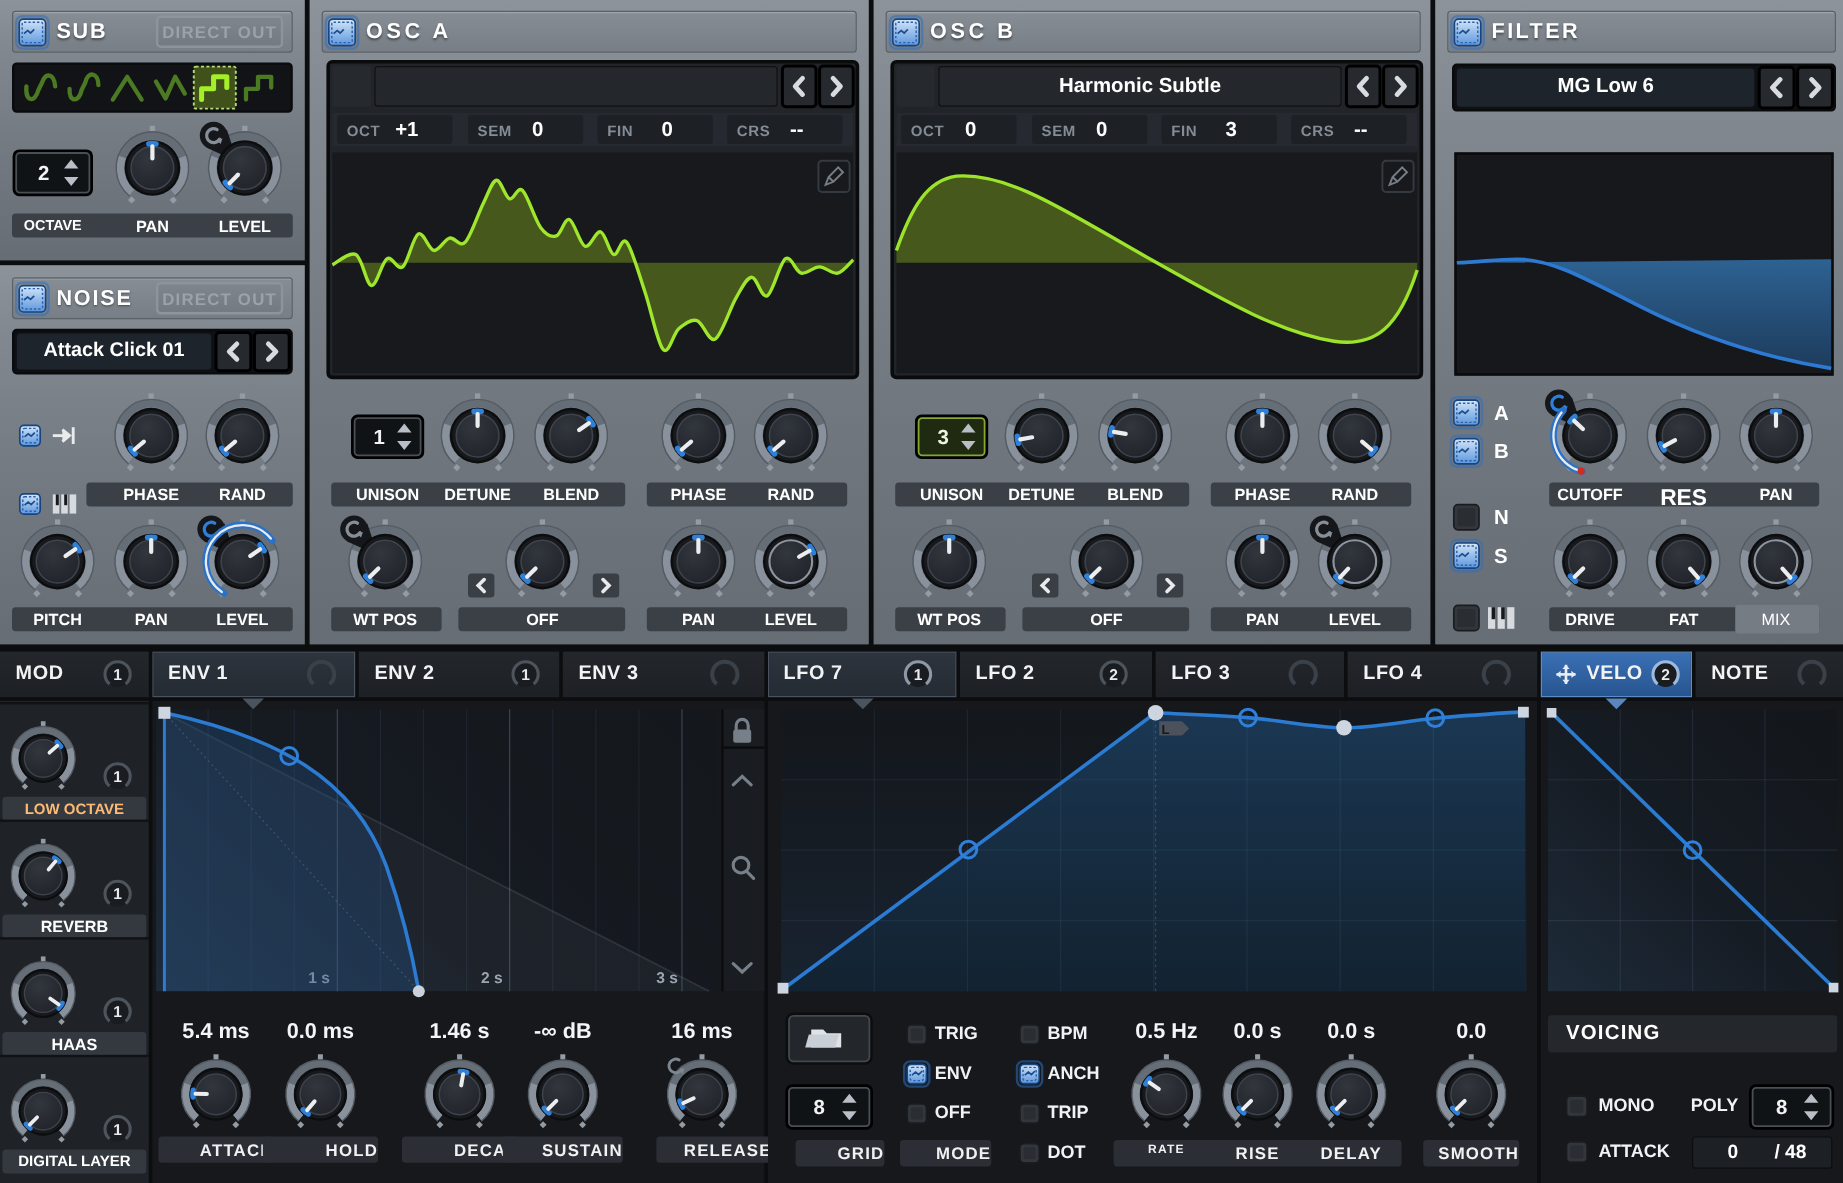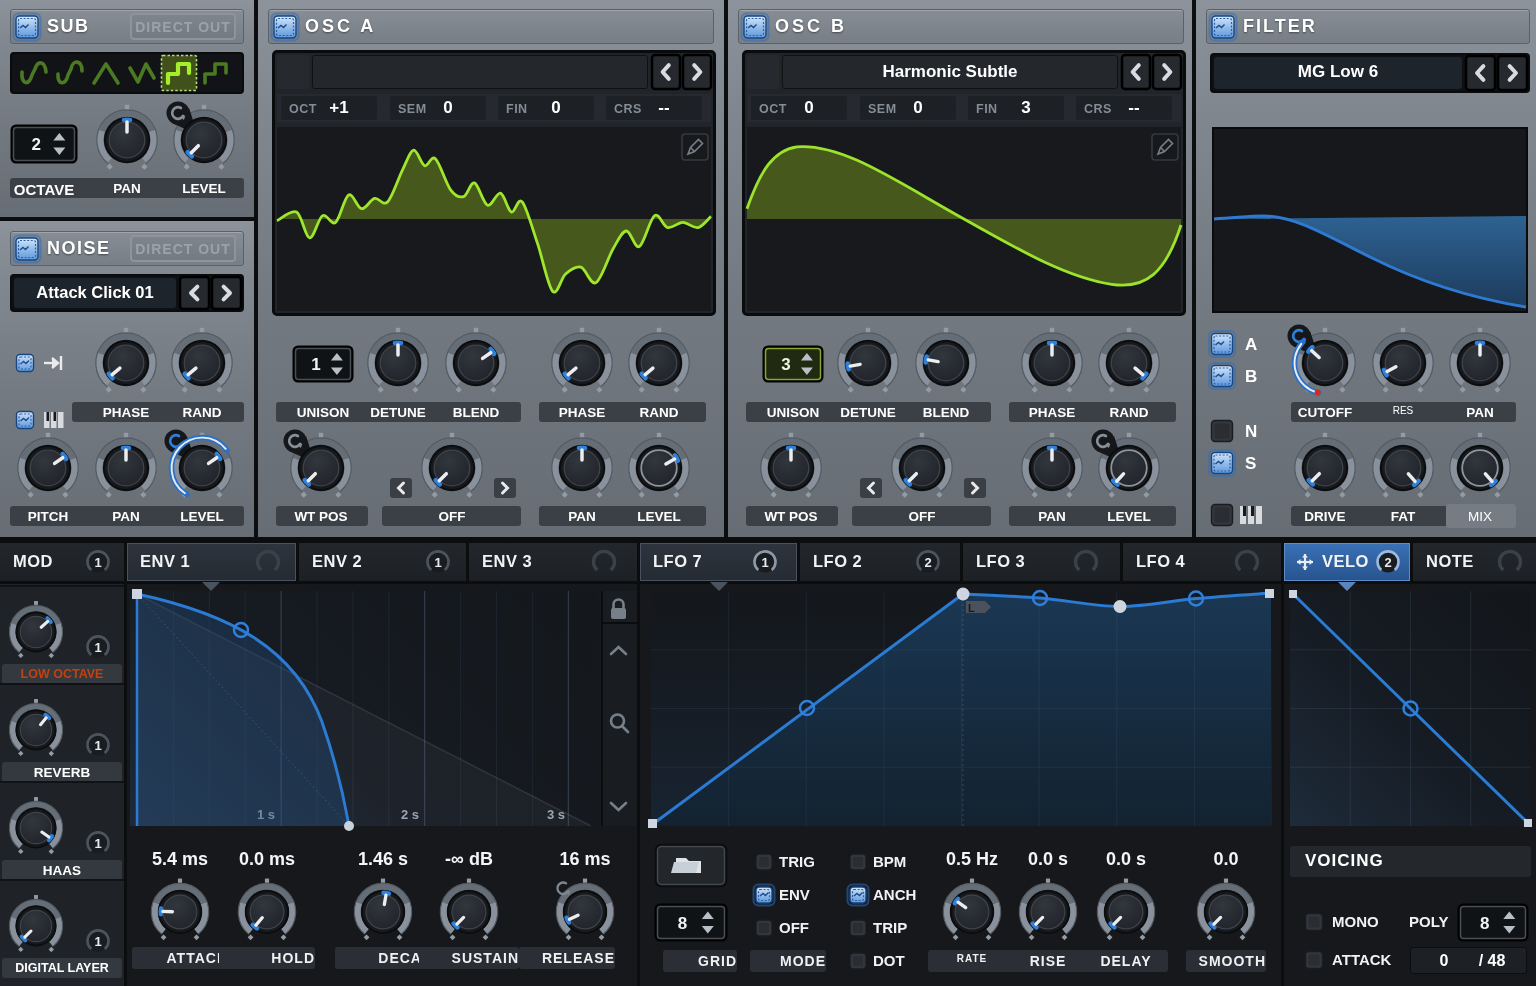--- a/index.html
+++ b/index.html
@@ -46,21 +46,21 @@
 <div class="panel" style="left:0;top:0;width:254px;height:217px"></div>
 <div class="panel" style="left:0;top:221px;width:254px;height:316px"></div>
 <div class="panel" style="left:258px;top:0;width:466px;height:537px"></div>
 <div class="panel" style="left:728px;top:0;width:464px;height:537px"></div>
 <div class="panel" style="left:1196px;top:0;width:340px;height:537px"></div>
 <div class="hdr" style="left:10px;top:9px;width:234px;height:35px"></div>
 <div class="htxt" style="left:47px;top:16px">SUB</div>
 <div class="dout" style="left:130px;top:13px;width:106px;height:27px;line-height:24px">DIRECT OUT</div>
 <div class="dark" style="left:10px;top:52px;width:234px;height:42px;background:#111316"></div>
 <div class="chip" style="left:10px;top:178px;width:234px;height:20px"></div>
-<div class="abs" style="left:44px;top:181px;transform:translateX(-50%);color:#fff;font-weight:bold;font-size:15px">OCTAVE</div>
+<div class="abs" style="left:44px;top:181px;transform:translateX(-50%);color:#fff;font-weight:bold;font-size:12px">OCTAVE</div>
 <div class="abs" style="left:127px;top:181px;transform:translateX(-50%);color:#fff;font-weight:bold;font-size:13.5px">PAN</div>
 <div class="abs" style="left:204px;top:181px;transform:translateX(-50%);color:#fff;font-weight:bold;font-size:13.5px">LEVEL</div>
 <div class="hdr" style="left:10px;top:231px;width:234px;height:35px"></div>
 <div class="htxt" style="left:47px;top:238px">NOISE</div>
 <div class="dout" style="left:130px;top:235px;width:106px;height:27px;line-height:24px">DIRECT OUT</div>
 <div class="dark" style="left:10px;top:274px;width:234px;height:38px;background:#0e1013"></div>
 <div class="navy" style="left:14px;top:278px;width:162px;height:30px;font-size:16.5px;line-height:29px;border:none;background:#1d242c">Attack Click 01</div>
 <div class="chip" style="left:72px;top:402px;width:172px;height:20px"></div>
 <div class="abs" style="left:126px;top:405px;transform:translateX(-50%);color:#fff;font-weight:bold;font-size:13.5px">PHASE</div>
 <div class="abs" style="left:202px;top:405px;transform:translateX(-50%);color:#fff;font-weight:bold;font-size:13.5px">RAND</div>
@@ -134,21 +134,21 @@
 <div class="abs" style="left:922px;top:509px;transform:translateX(-50%);color:#fff;font-weight:bold;font-size:13.5px">OFF</div>
 <div class="abs" style="left:1052px;top:509px;transform:translateX(-50%);color:#fff;font-weight:bold;font-size:13.5px">PAN</div>
 <div class="abs" style="left:1129px;top:509px;transform:translateX(-50%);color:#fff;font-weight:bold;font-size:13.5px">LEVEL</div>
 <div class="hdr" style="left:1206px;top:9px;width:324px;height:35px"></div>
 <div class="htxt" style="left:1243px;top:16px;letter-spacing:2px">FILTER</div>
 <div class="dark" style="left:1210px;top:53px;width:320px;height:40px;background:#0e1013"></div>
 <div class="navy" style="left:1214px;top:57px;width:248px;height:32px;font-size:17px;line-height:30px;border:none;background:#1d242c">MG Low 6</div>
 <div class="abs" style="left:1212px;top:127px;width:316px;height:186px;background:#16181c;border:2px solid #0a0b0d"></div>
 <div class="chip" style="left:1291px;top:402px;width:225px;height:20px"></div>
 <div class="abs" style="left:1325px;top:405px;transform:translateX(-50%);color:#fff;font-weight:bold;font-size:13.5px">CUTOFF</div>
-<div class="abs" style="left:1403px;top:405px;transform:translateX(-50%);color:#fff;font-weight:normal;font-size:10px">RES</div>
+<div class="abs" style="left:1403px;top:405px;transform:translateX(-50%);color:#fff;font-weight:bold;font-size:19px">RES</div>
 <div class="abs" style="left:1480px;top:405px;transform:translateX(-50%);color:#fff;font-weight:bold;font-size:13.5px">PAN</div>
 <div class="chip" style="left:1291px;top:506px;width:225px;height:20px"></div>
 <div class="abs" style="left:1446px;top:504px;width:70px;height:24px;background:#757c84;border-radius:3px"></div>
 <div class="abs" style="left:1325px;top:509px;transform:translateX(-50%);color:#fff;font-weight:bold;font-size:13.5px">DRIVE</div>
 <div class="abs" style="left:1403px;top:509px;transform:translateX(-50%);color:#fff;font-weight:bold;font-size:13.5px">FAT</div>
 <div class="abs" style="left:1480px;top:509px;transform:translateX(-50%);color:#fff;font-weight:normal;font-size:13.5px">MIX</div>
 <div class="tab" style="left:0px;width:124px;"></div>
 <div class="tabtxt" style="left:13px">MOD</div>
 <div class="tab" style="left:127px;width:169px;background:linear-gradient(180deg,#2d343d,#252b33);border:1px solid #49525e;box-sizing:border-box"></div>
 <div class="tabtxt" style="left:140px">ENV 1</div>
@@ -164,21 +164,21 @@
 <div class="tabtxt" style="left:976px">LFO 3</div>
 <div class="tab" style="left:1123px;width:158px;"></div>
 <div class="tabtxt" style="left:1136px">LFO 4</div>
 <div class="tab" style="left:1284px;width:126px;background:linear-gradient(180deg,#3a70b5,#27548f);border:1px solid #5d8cc4;box-sizing:border-box"></div>
 <div class="tabtxt" style="left:1322px">VELO</div>
 <div class="tab" style="left:1413px;width:123px;"></div>
 <div class="tabtxt" style="left:1426px">NOTE</div>
 <div class="abs" style="left:0;top:584px;width:124px;height:402px;background:#1f2226"></div>
 <div class="abs" style="left:0;top:585px;width:124px;height:2px;background:#101215"></div>
 <div class="chip" style="left:2px;top:664px;width:120px;height:20px;background:#343940"></div>
-<div class="abs" style="left:62px;top:667px;transform:translateX(-50%);color:#c2410c;font-weight:bold;font-size:12.5px;white-space:nowrap">LOW OCTAVE</div>
+<div class="abs" style="left:62px;top:667px;transform:translateX(-50%);color:#fdba74;font-weight:bold;font-size:12.5px;white-space:nowrap">LOW OCTAVE</div>
 <div class="abs" style="left:0;top:683px;width:124px;height:2px;background:#101215"></div>
 <div class="chip" style="left:2px;top:762px;width:120px;height:20px;background:#343940"></div>
 <div class="abs" style="left:62px;top:765px;transform:translateX(-50%);color:#fff;font-weight:bold;font-size:13.5px;white-space:nowrap">REVERB</div>
 <div class="abs" style="left:0;top:781px;width:124px;height:2px;background:#101215"></div>
 <div class="chip" style="left:2px;top:860px;width:120px;height:20px;background:#343940"></div>
 <div class="abs" style="left:62px;top:863px;transform:translateX(-50%);color:#fff;font-weight:bold;font-size:13.5px;white-space:nowrap">HAAS</div>
 <div class="abs" style="left:0;top:879px;width:124px;height:2px;background:#101215"></div>
 <div class="chip" style="left:2px;top:958px;width:120px;height:20px;background:#343940"></div>
 <div class="abs" style="left:62px;top:961px;transform:translateX(-50%);color:#fff;font-weight:bold;font-size:12.5px;white-space:nowrap">DIGITAL LAYER</div>
 <div class="abs" style="left:127px;top:584px;width:510px;height:402px;background:#16181c"></div>
@@ -187,21 +187,21 @@
 <div class="abs" style="left:601px;top:622px;width:36px;height:2px;background:#0b0c0e"></div>
 <div class="val" style="left:180px;top:849px">5.4 ms</div>
 <div class="val" style="left:267px;top:849px">0.0 ms</div>
 <div class="val" style="left:383px;top:849px">1.46 s</div>
 <div class="val" style="left:469px;top:849px">-∞ dB</div>
 <div class="val" style="left:585px;top:849px">16 ms</div>
 <div class="dchip" style="left:132px;top:947px;width:96px;height:22px;line-height:22px">ATTACK</div>
 <div class="dchip" style="left:219px;top:947px;width:96px;height:22px;line-height:22px">HOLD</div>
 <div class="dchip" style="left:335px;top:947px;width:96px;height:22px;line-height:22px">DECAY</div>
 <div class="dchip" style="left:419px;top:947px;width:100px;height:22px;line-height:22px">SUSTAIN</div>
-<div class="dchip" style="left:519px;top:947px;width:96px;height:22px;line-height:22px">RELEASE</div>
+<div class="dchip" style="left:547px;top:947px;width:96px;height:22px;line-height:22px">RELEASE</div>
 <div class="abs" style="left:640px;top:584px;width:641px;height:402px;background:#16181c"></div>
 <div class="abs" style="left:651px;top:591px;width:621px;height:235px;background:linear-gradient(180deg,#14171b 0%,#161d26 55%,#182432 100%)"></div>
 <div class="dchip" style="left:663px;top:950px;width:74px;height:22px;line-height:22px">GRID</div>
 <div class="abs" style="left:779px;top:853px;color:#f0f2f4;font-weight:bold;font-size:15px">TRIG</div>
 <div class="abs" style="left:779px;top:886px;color:#f0f2f4;font-weight:bold;font-size:15px">ENV</div>
 <div class="abs" style="left:779px;top:919px;color:#f0f2f4;font-weight:bold;font-size:15px">OFF</div>
 <div class="abs" style="left:873px;top:853px;color:#f0f2f4;font-weight:bold;font-size:15px">BPM</div>
 <div class="abs" style="left:873px;top:886px;color:#f0f2f4;font-weight:bold;font-size:15px">ANCH</div>
 <div class="abs" style="left:873px;top:919px;color:#f0f2f4;font-weight:bold;font-size:15px">TRIP</div>
 <div class="abs" style="left:873px;top:952px;color:#f0f2f4;font-weight:bold;font-size:15px">DOT</div>

